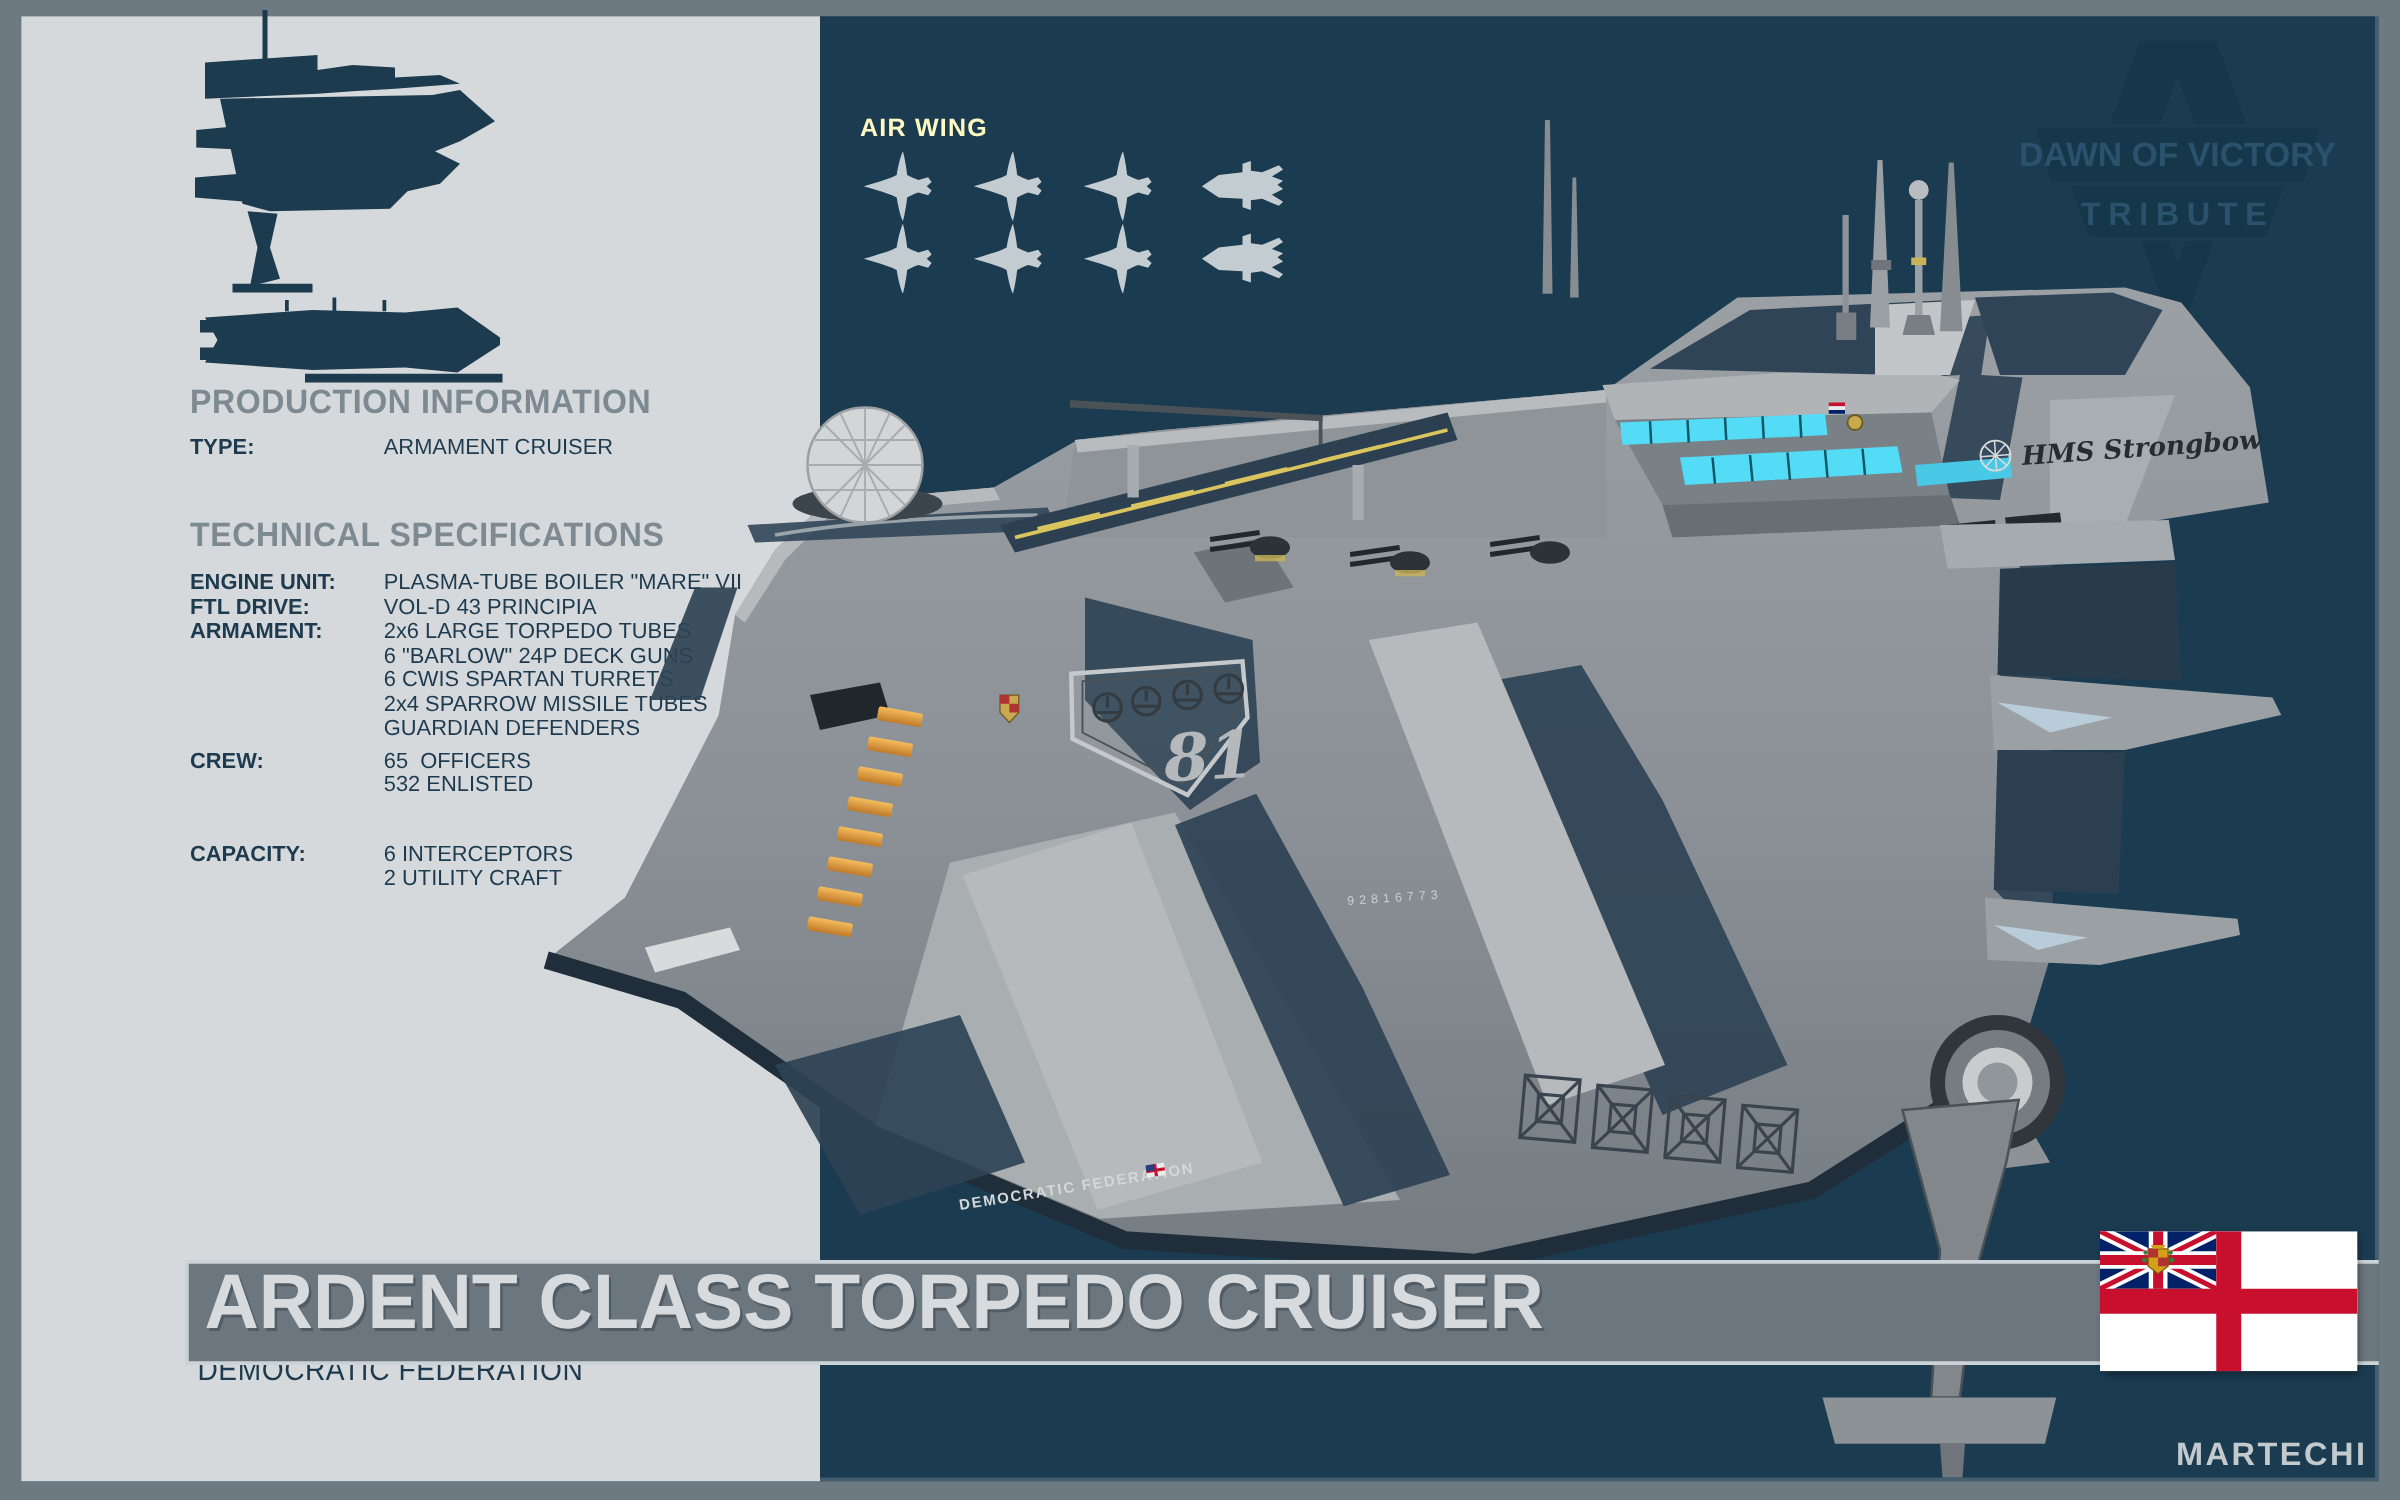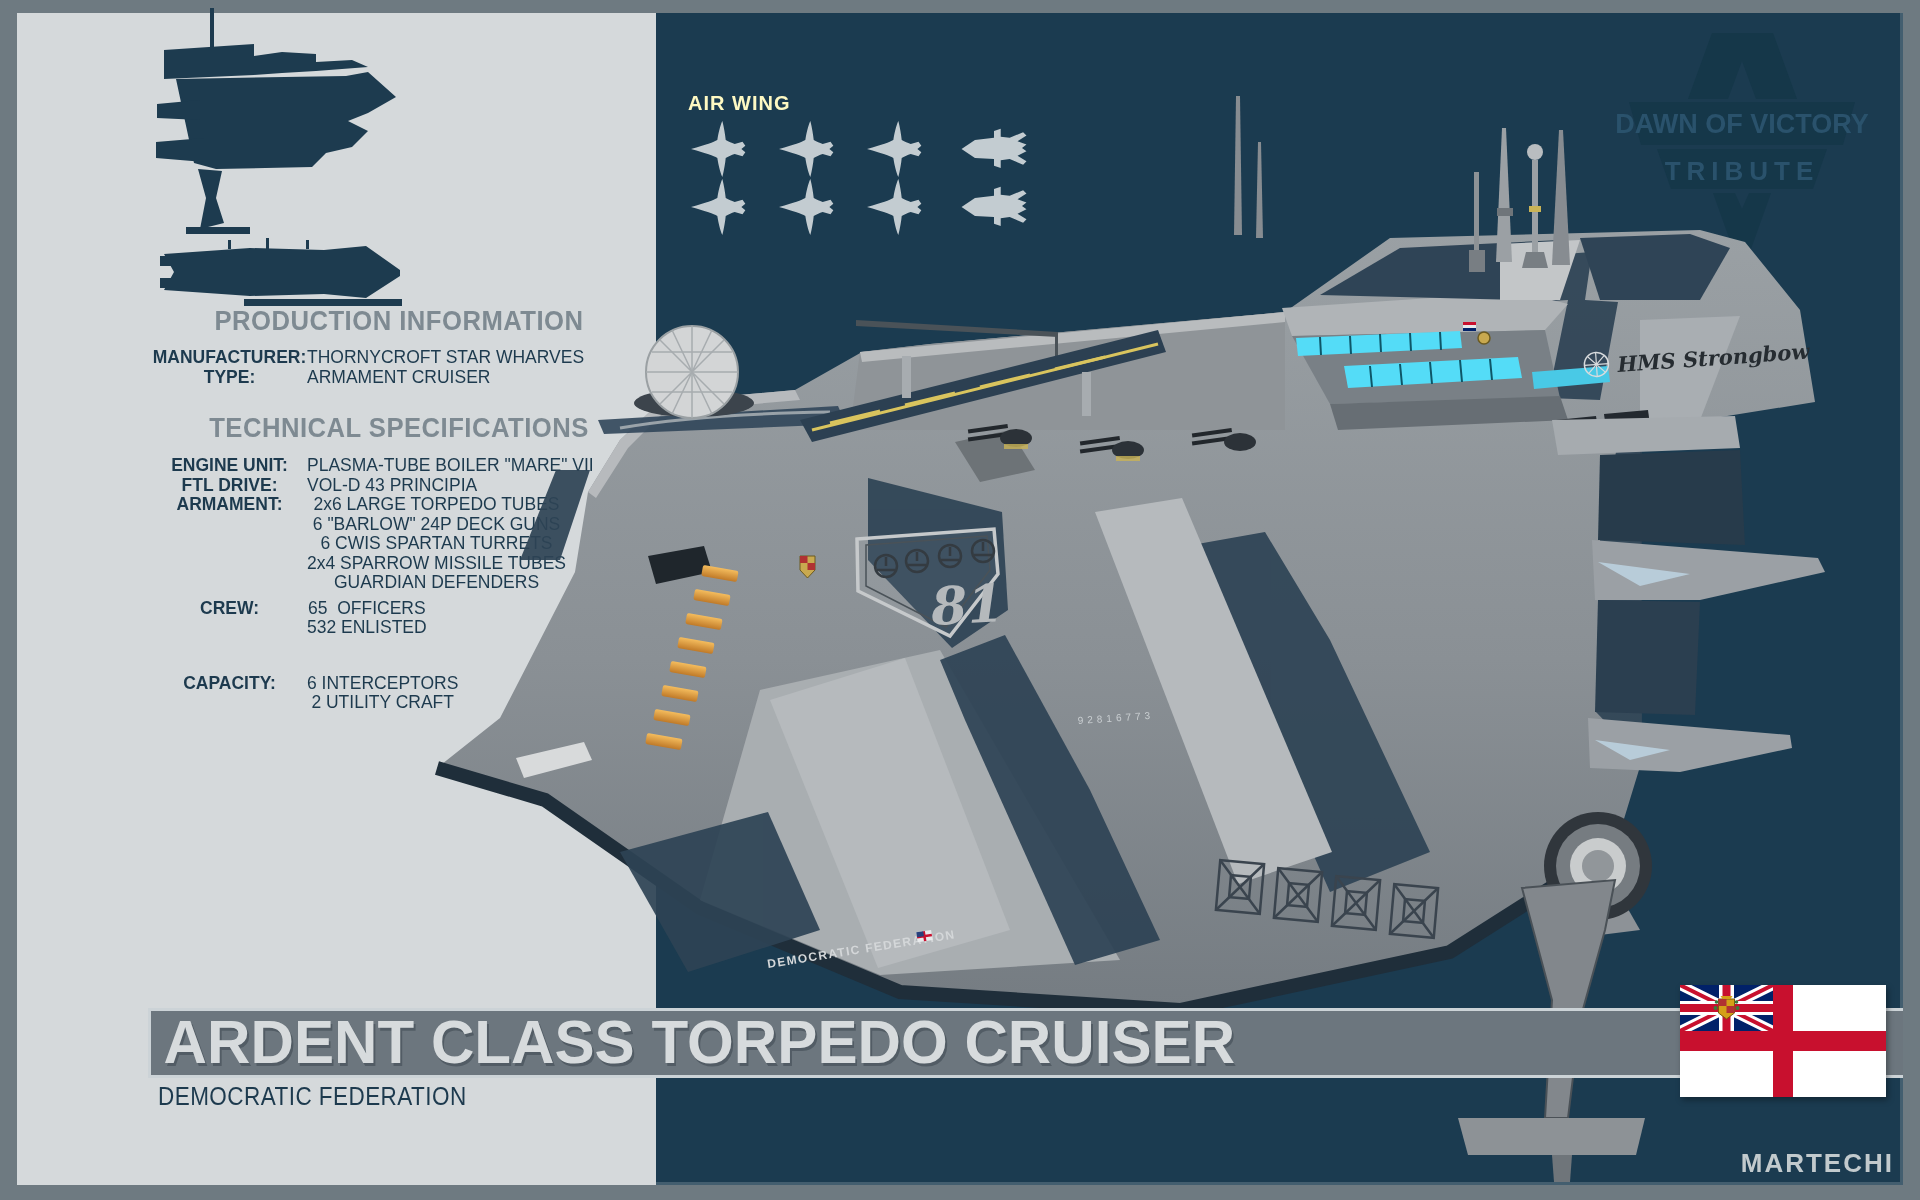--- a/index.html
+++ b/index.html
@@ -6,36 +6,36 @@
   .canvas{position:relative;width:1920px;height:1200px;background:#6e7a81;overflow:hidden;
           font-family:"Liberation Sans",sans-serif;}
   .abs{position:absolute;}
   .content{left:17px;top:13px;width:1886px;height:1172px;background:#1b3b50;
            box-shadow:inset -3px -3px 0 rgba(210,220,225,.22);}
   .left-panel{left:17px;top:13px;width:639px;height:1172px;background:#d5d9db;z-index:1;}
 
   
   .section-heading{font-size:27px;font-weight:bold;color:#7e8a92;letter-spacing:.5px;
                    transform:scaleX(.95);transform-origin:left top;white-space:pre;}
-  .spec-block{z-index:2;width:520px;text-align:center;}
+  .spec-block{z-index:2;width:520px;}
   .spec-row{display:flex;line-height:19.5px;font-size:17.5px;color:#1d3a4e;}
   .spec-label{width:155px;font-weight:bold;flex:none;white-space:pre;}
   .spec-value div{white-space:pre;}
   .gap-sm{margin-top:6px;}
   .gap-md{margin-top:36px;}
 
   
   .air-wing{left:688px;top:92px;z-index:2;}
   .air-wing-label{font-size:20px;font-weight:bold;color:#fef9c3;letter-spacing:1px;margin-bottom:6px;}
   .air-row{display:flex;align-items:center;margin-bottom:2px;}
   .air-row svg{display:block;margin-right:26px;}
   .craft{fill:#c3ccd1;}
 
   
-  .title-band{left:148px;top:1008px;width:1755px;height:70px;background:#6c767e;
+  .title-band{left:148px;top:1008px;width:1755px;height:84px;background:#6c767e;
               border:3px solid #ccd3d7;border-right:none;box-sizing:border-box;z-index:30;}
   .poster-title{font-size:62px;font-weight:bold;color:#d7dbdd;line-height:62px;
                 padding-left:13px;white-space:pre;transform:scaleX(.97);transform-origin:left center;
                 text-shadow:2px 3px 0 rgba(35,45,55,.35);}
   .poster-subtitle{left:158px;top:1082px;font-size:25px;color:#1d3a4e;letter-spacing:.5px;
                    transform:scaleX(.9);transform-origin:left top;z-index:3;white-space:pre;}
 
   .artist-credit{right:26px;top:1148px;font-size:26px;color:#c2cacd;letter-spacing:2px;z-index:40;font-weight:bold;}
 
   .flag-wrap{left:1680px;top:985px;width:206px;height:112px;z-index:40;
@@ -67,26 +67,20 @@
       <path d="M44,254 L130,248 L204,250 L246,246 L280,270 L280,276 L246,298 L204,294 L130,296 L44,290 L54,272 Z"></path>
       <rect x="40" y="256" width="18" height="10"></rect>
       <rect x="40" y="278" width="18" height="10"></rect>
       <rect x="124" y="299" width="158" height="7"></rect>
     </g>
   </svg>
 
   <div class="abs spec-block" style="left:152px;top:306px">
     <div class="section-heading">PRODUCTION INFORMATION</div>
     <div style="margin-top:11px">
-      <div class="spec-row">
-        <div class="spec-label">MANUFACTURER:</div>
-        <div class="spec-value">
-            <div>THORNYCROFT STAR WHARVES</div>
-          </div>
-      </div>
       <div class="spec-row">
         <div class="spec-label">TYPE:</div>
         <div class="spec-value">
             <div>ARMAMENT CRUISER</div>
           </div>
       </div>
     </div>
   </div>
 
   <div class="abs spec-block" style="left:152px;top:413px">

